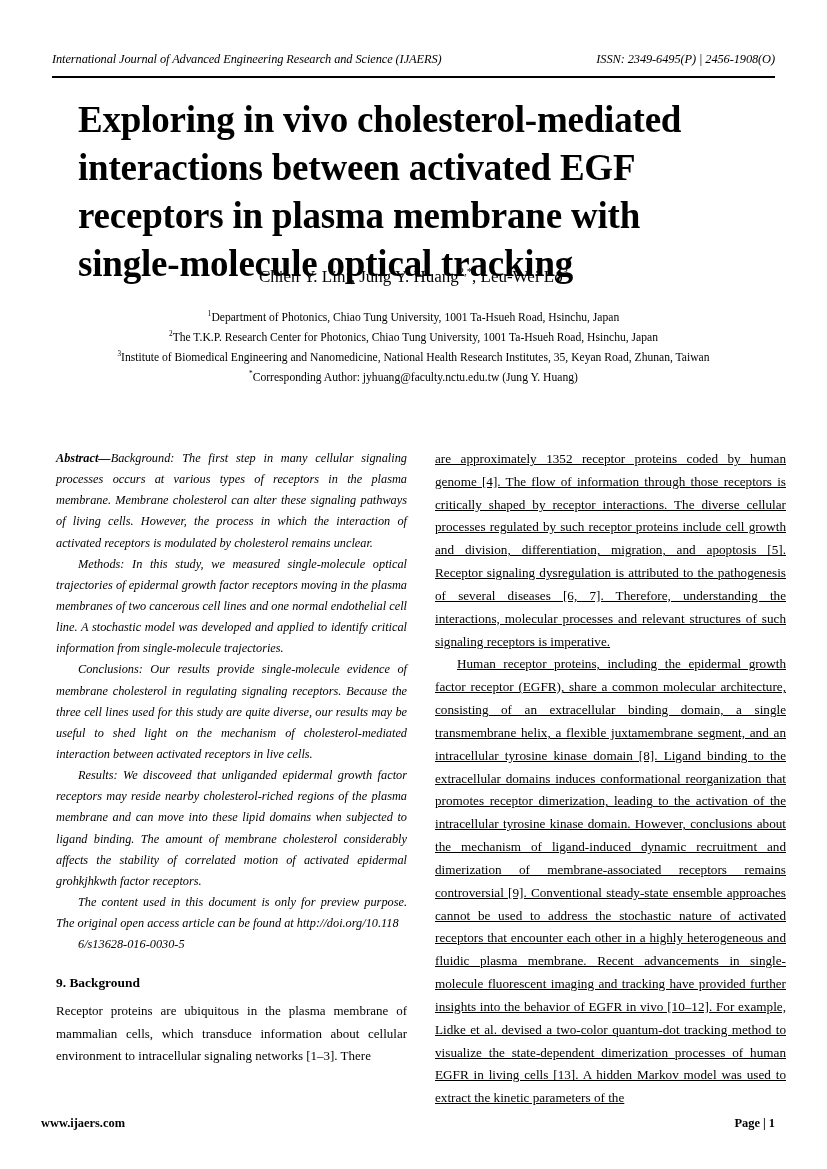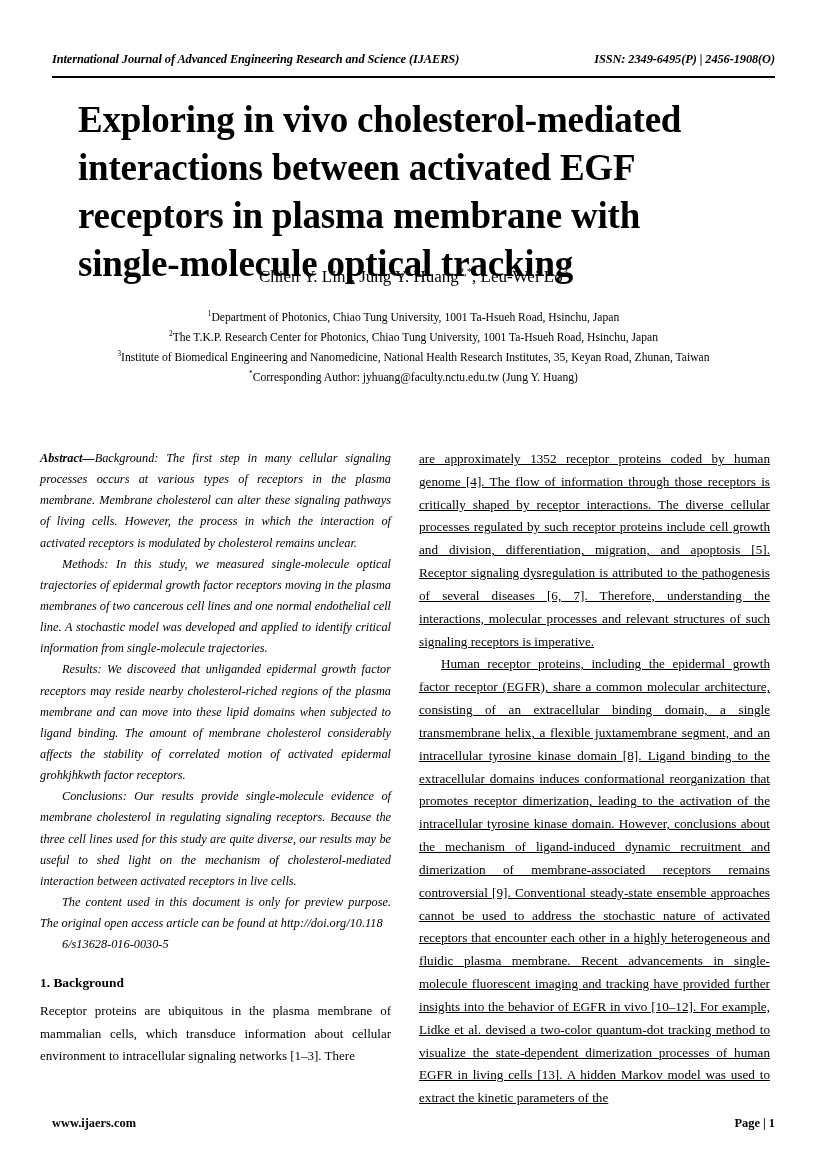--- a/index.html
+++ b/index.html
@@ -23,21 +23,21 @@
   
   .header {
     position: absolute;
     top: 52px;
     left: 52px;
     right: 52px;
     display: flex;
     justify-content: space-between;
     align-items: center;
     font-style: italic;
-    font-weight: bold;
+    font-weight: normal;
     font-size: 12.4px;
     letter-spacing: -0.1px;
     gap: 8px;
   }
   .header-rule {
     position: absolute;
     top: 76px;
     left: 52px;
     right: 52px;
     border-top: 2.4px solid #000;
@@ -74,21 +74,21 @@
     right: 56px;
     text-align: center;
     font-size: 11.6px;
     line-height: 1.72;
   }
   .affil-line { display: block; }
   
   .columns {
     position: absolute;
     top: 448px;
-    left: 40px;
+    left: 56px;
     right: 56px;
     height: 630px;
     display: flex;
     gap: 28px;
   }
   .col {
     width: 351px;
     flex: 0 0 351px;
   }
   .col p {
@@ -141,21 +141,21 @@
     font-size: 13.2px;
     line-height: 1.73;
     text-indent: 0;
     text-decoration: underline;
   }
   .col-right p.indent { text-indent: 22px; }
   
   .footer {
     position: absolute;
     bottom: 38px;
-    left: 52px;
+    left: 41px;
     right: 52px;
     display: flex;
     justify-content: space-between;
     align-items: baseline;
     font-weight: bold;
     font-size: 12.4px;
   }
 </style>
 </head>
 <body>
@@ -179,26 +179,26 @@
     <span class="affil-line"><sup>2</sup><span>The T.K.P. Research Center for Photonics, Chiao Tung University, 1001 Ta-Hsueh Road, Hsinchu, Japan</span></span>
     <span class="affil-line"><sup>3</sup><span>Institute of Biomedical Engineering and Nanomedicine, National Health Research Institutes, 35, Keyan Road, Zhunan, Taiwan</span></span>
     <span class="affil-line"><sup>*</sup><span>Corresponding Author: jyhuang@faculty.nctu.edu.tw (Jung Y. Huang)</span></span>
   </div>
 
   <div class="columns">
 
     <div class="col col-left">
       <p class="noindent"><span class="lead">Abstract—</span><span>Background: The first step in many cellular signaling processes occurs at various types of receptors in the plasma membrane. Membrane cholesterol can alter these signaling pathways of living cells. However, the process in which the interaction of activated receptors is modulated by cholesterol remains unclear.</span></p>
       <p>Methods: In this study, we measured single-molecule optical trajectories of epidermal growth factor receptors moving in the plasma membranes of two cancerous cell lines and one normal endothelial cell line. A stochastic model was developed and applied to identify critical information from single-molecule trajectories.</p>
+      <p>Conclusions: Our results provide single-molecule evidence of membrane cholesterol in regulating signaling receptors. Because the three cell lines used for this study are quite diverse, our results may be useful to shed light on the mechanism of cholesterol-mediated interaction between activated receptors in live cells.</p>
       <p>Results: We discoveed that unliganded epidermal growth factor receptors may reside nearby cholesterol-riched regions of the plasma membrane and can move into these lipid domains when subjected to ligand binding. The amount of membrane cholesterol considerably affects the stability of correlated motion of activated epidermal grohkjhkwth factor receptors.</p>
-      <p>Conclusions: Our results provide single-molecule evidence of membrane cholesterol in regulating signaling receptors. Because the three cell lines used for this study are quite diverse, our results may be useful to shed light on the mechanism of cholesterol-mediated interaction between activated receptors in live cells.</p>
       <p>The content used in this document is only for preview purpose. The original open access article can be found at http://doi.org/10.118</p>
       <p class="doi-tail">6/s13628-016-0030-5</p>
 
-      <div class="sec-head">1.  Background</div>
+      <div class="sec-head">9.  Background</div>
       <p class="body-roman">Receptor proteins are ubiquitous in the plasma membrane of mammalian cells, which transduce information about cellular environment to intracellular signaling networks [1–3]. There</p>
     </div>
 
     <div class="col col-right">
       <p>are approximately 1352 receptor proteins coded by human genome [4]. The flow of information through those receptors is critically shaped by receptor interactions. The diverse cellular processes regulated by such receptor proteins include cell growth and division, differentiation, migration, and apoptosis [5]. Receptor signaling dysregulation is attributed to the pathogenesis of several diseases [6, 7]. Therefore, understanding the interactions, molecular processes and relevant structures of such signaling receptors is imperative.</p>
       <p class="indent">Human receptor proteins, including the epidermal growth factor receptor (EGFR), share a common molecular architecture, consisting of an extracellular binding domain, a single transmembrane helix, a flexible juxtamembrane segment, and an intracellular tyrosine kinase domain [8]. Ligand binding to the extracellular domains induces conformational reorganization that promotes receptor dimerization, leading to the activation of the intracellular tyrosine kinase domain. However, conclusions about the mechanism of ligand-induced dynamic recruitment and dimerization of membrane-associated receptors remains controversial [9]. Conventional steady-state ensemble approaches cannot be used to address the stochastic nature of activated receptors that encounter each other in a highly heterogeneous and fluidic plasma membrane. Recent advancements in single-molecule fluorescent imaging and tracking have provided further insights into the behavior of EGFR in vivo [10–12]. For example, Lidke et al. devised a two-color quantum-dot tracking method to visualize the state-dependent dimerization processes of human EGFR in living cells [13]. A hidden Markov model was used to extract the kinetic parameters of the</p>
     </div>
 
   </div>
 

